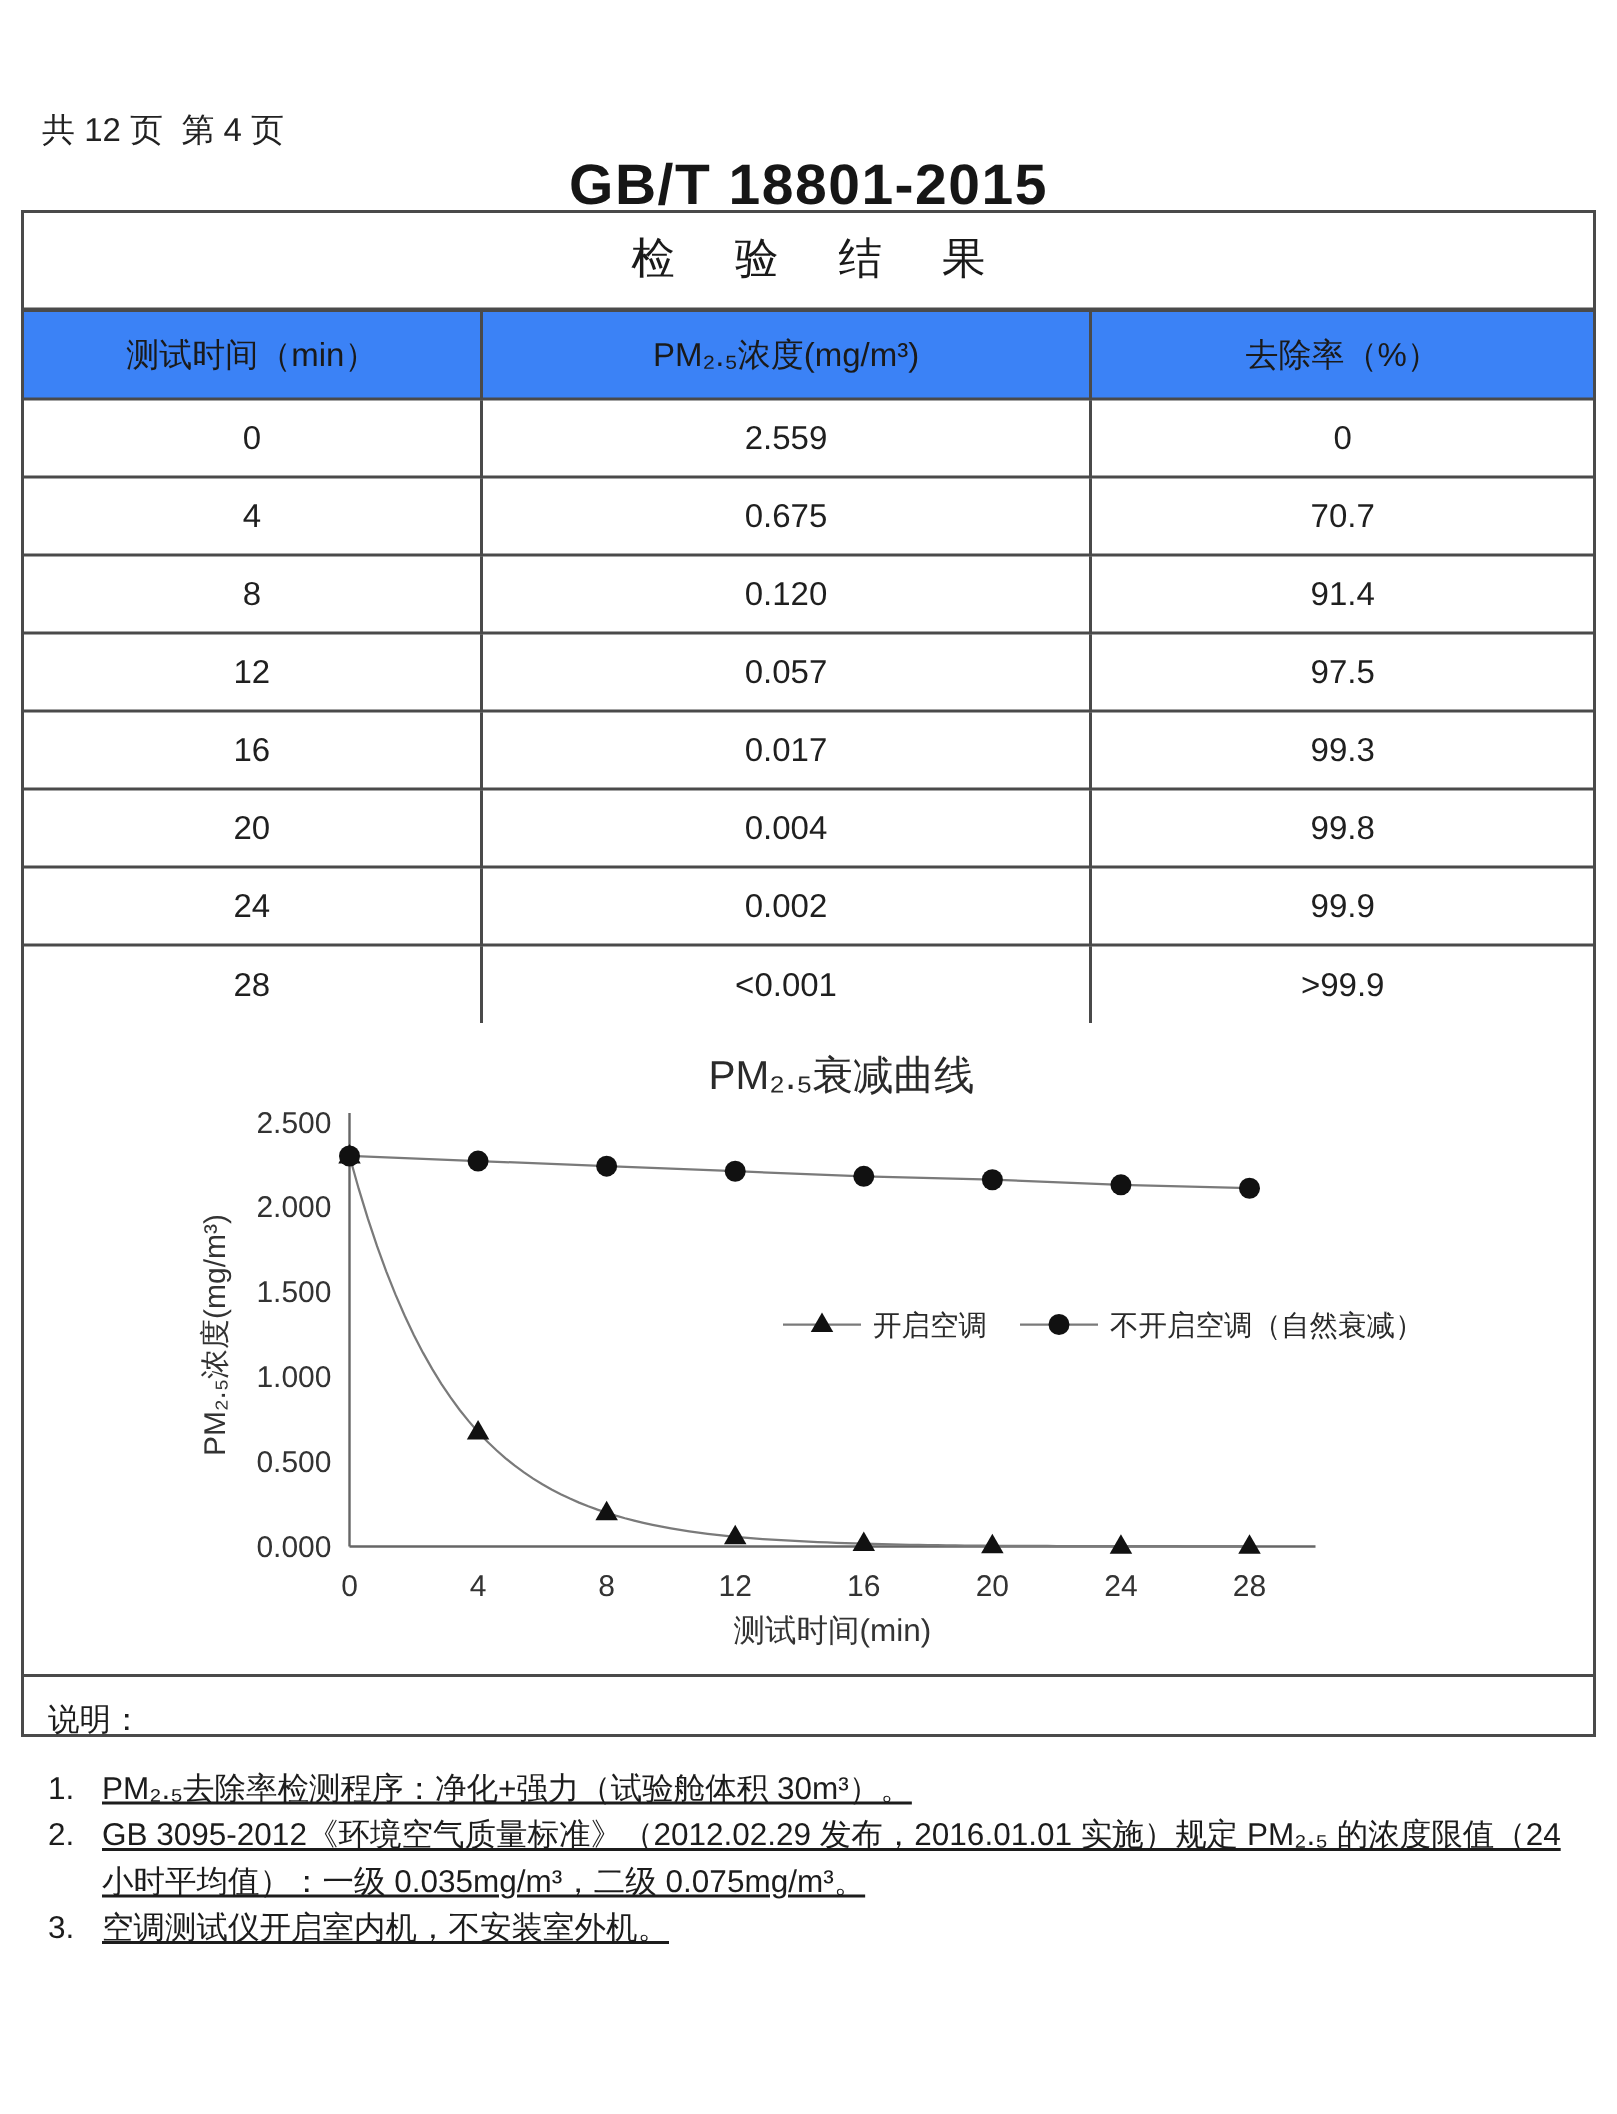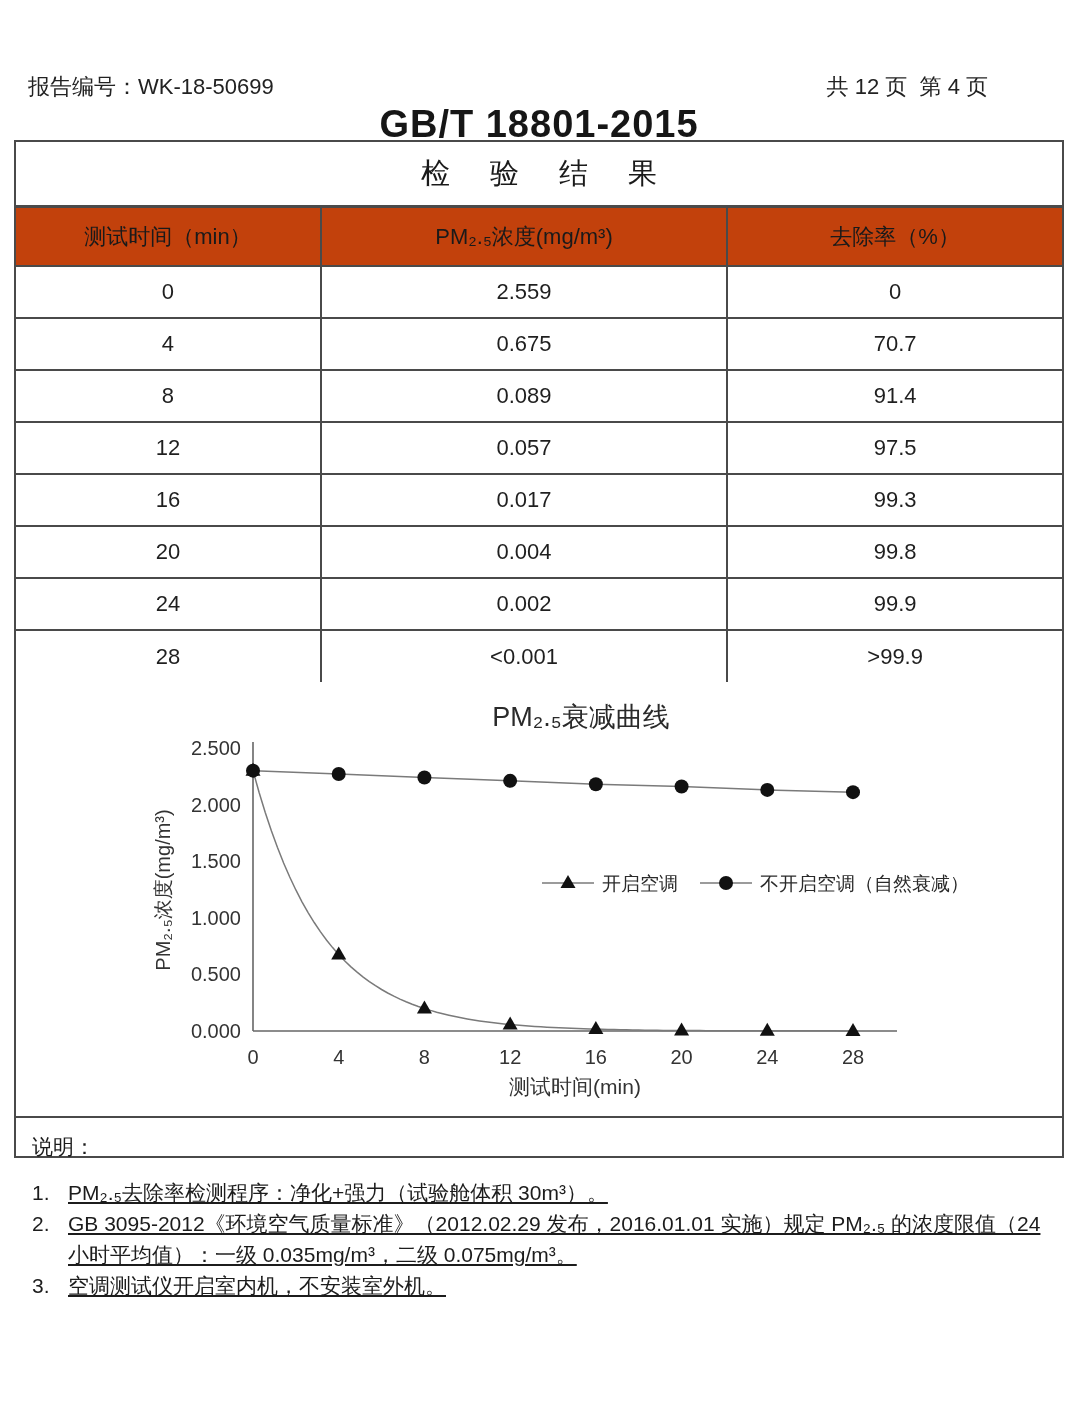--- a/index.html
+++ b/index.html
@@ -25,41 +25,40 @@
     display:flex; flex-direction:column;
   }
   .section-title {
     height:66px; line-height:63px; flex:none;
     text-align:center; font-size:29px; letter-spacing:16px; text-indent:16px;
     border-bottom:3px solid #4a4a4a; color:#1a1a1a;
   }
   table.results { width:100%; border-collapse:collapse; table-layout:fixed; flex:none; border-style:hidden; }
   table.results th, table.results td { border:2px solid #4a4a4a; text-align:center; }
   table.results th {
-    height:58px; background:#c2410c; font-weight:normal; font-size:22px; color:#1a1a1a;
+    height:58px; background:#3b82f6; font-weight:normal; font-size:22px; color:#1a1a1a;
   }
   table.results td { height:52px; font-size:22px; color:#1f1f1f; }
   .chart-panel {
-    flex:none; height:436px; border-bottom:2px solid #4a4a4a; position:relative; overflow:hidden;padding-left:20px;
+    flex:none; height:436px; border-bottom:2px solid #4a4a4a; position:relative; overflow:hidden;
   }
   .chart-panel svg { display:block; }
   .chart-svg-text { font-family:"Liberation Sans","DejaVu Sans",sans-serif; }
   .notes-panel { flex:1; padding:13px 16px 0 16px; font-size:21px; line-height:31px; color:#1c1c1c; }
   .notes-heading { margin-bottom:15px; }
   .note-item { display:flex; }
   .note-no { width:36px; flex:none; }
   .note-text { flex:1;text-decoration:underline; }
 </style>
 </head>
 <body>
 
 <div class="page">
 
   <div class="top-row">
-    <span>报告编号：WK-18-50699</span>
     <span>共 12 页  第 4 页</span>
   </div>
 
   <div class="std-title">GB/T 18801-2015</div>
 
   <div class="main-box">
 
     <div class="section-title">检 验 结 果</div>
 
     <table class="results">
@@ -81,21 +80,21 @@
             <td>2.559</td>
             <td>0</td>
           </tr>
           <tr>
             <td>4</td>
             <td>0.675</td>
             <td>70.7</td>
           </tr>
           <tr>
             <td>8</td>
-            <td>0.089</td>
+            <td>0.120</td>
             <td>91.4</td>
           </tr>
           <tr>
             <td>12</td>
             <td>0.057</td>
             <td>97.5</td>
           </tr>
           <tr>
             <td>16</td>
             <td>0.017</td>

